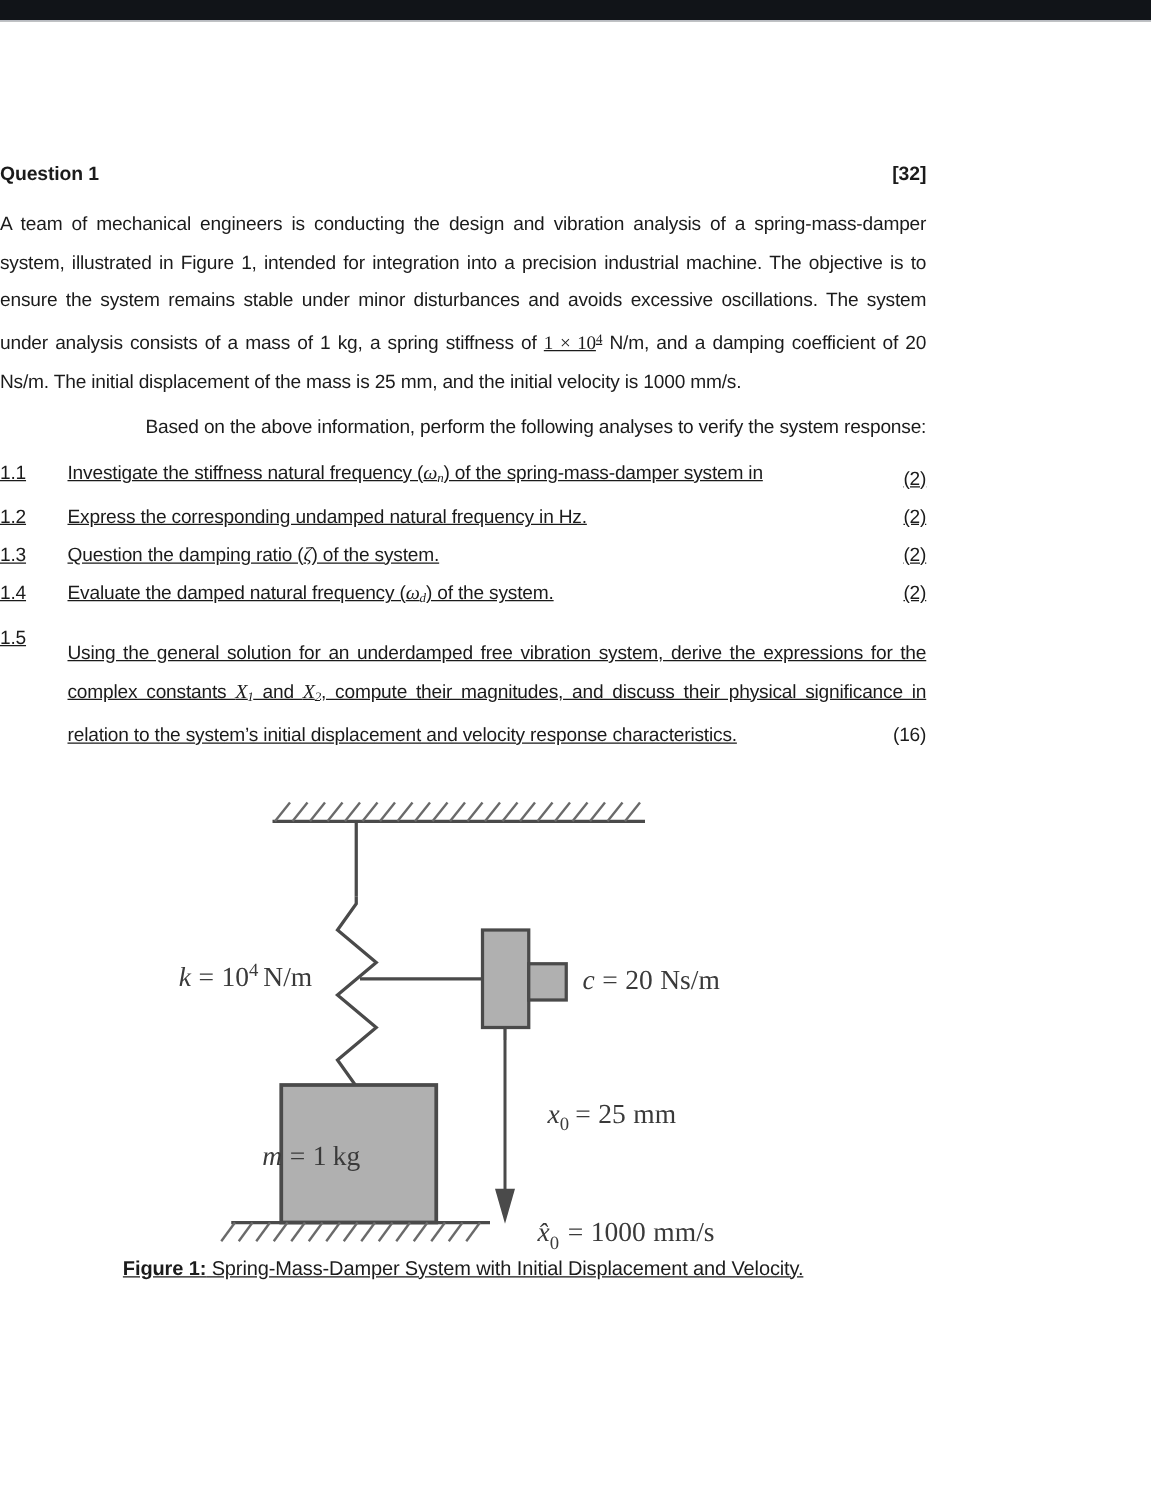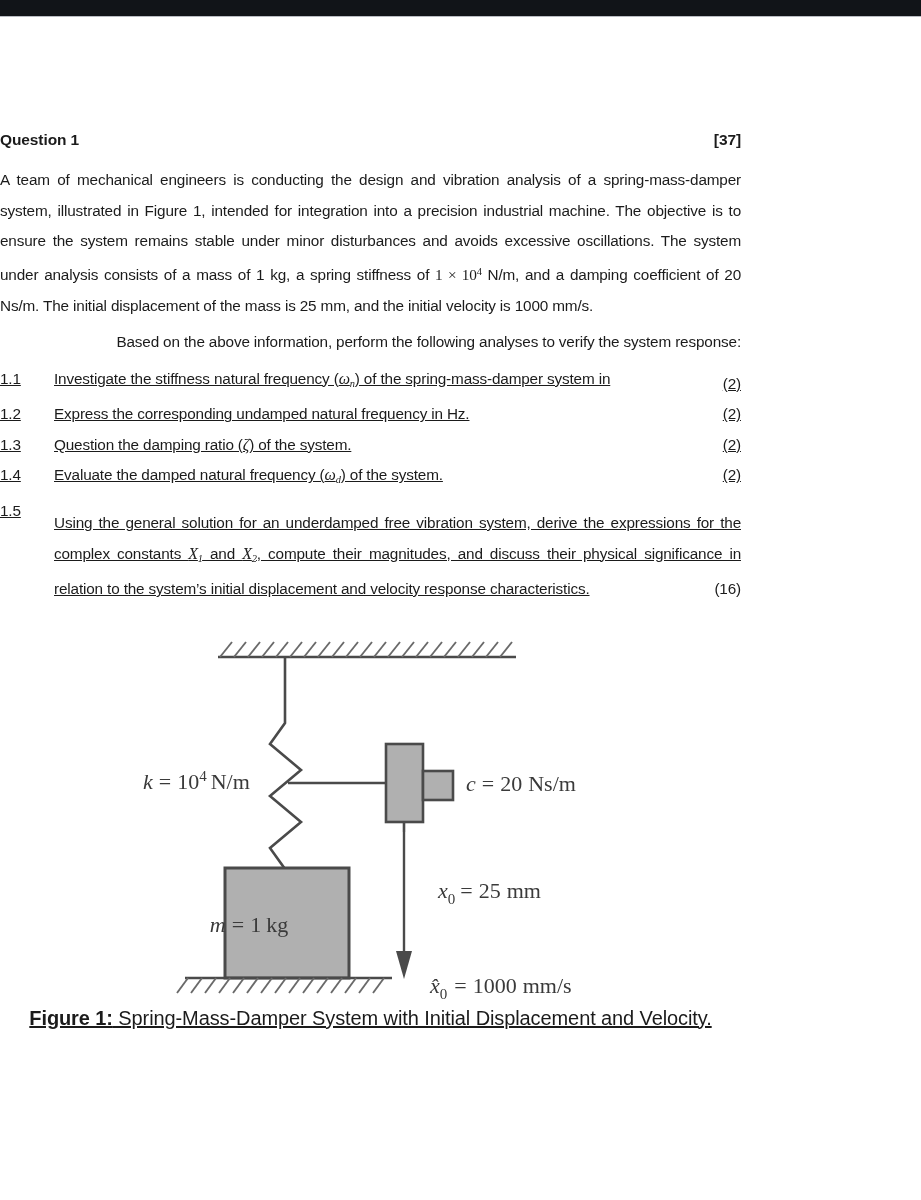--- a/index.html
+++ b/index.html
@@ -117,37 +117,38 @@
     font-style: italic;
     font-family: "Liberation Serif", serif;
   }
   .sup {
     font-size: 0.68em;
     vertical-align: 0.5em;
   }
   .num-serif {
     font-family: "Liberation Serif", serif;
     font-style: normal;
+    text-decoration: underline;
   }
 
   
   .figure-wrap {
     margin-top: 26px;
     display: flex;
     flex-direction: column;
     align-items: center;
     text-decoration: underline;
   }
   .figure-svg-holder {
     width: 741px;
     height: 370px;
     position: relative;
   }
   .figure-caption {
-    font-size: 20px;
+    font-size: 16px;
     letter-spacing: -0.1px;
     margin-top: 6px;
     text-align: right;
   }
   .figure-caption b { font-weight: bold; }
 
   svg text.lbl {
     font-family: "Liberation Serif", serif;
     fill: #3a3a3a;
   }
@@ -155,21 +156,21 @@
 </head>
 <body>
 
 <div class="status-bar"></div>
 
 <div class="page">
   <div class="content">
 
     <div class="heading-row">
       <span class="q-title">Question 1</span>
-      <span class="q-marks">[37]</span>
+      <span class="q-marks">[32]</span>
     </div>
 
     <p class="body-text"><span>A team of mechanical engineers is conducting the design and vibration analysis of a spring-mass-damper system, illustrated in Figure 1, intended for integration into a precision industrial machine. The objective is to ensure the system remains stable under minor disturbances and avoids excessive oscillations. The system under analysis consists of a mass of 1 kg, a spring stiffness of </span><span class="num-serif">1 × 10</span><span class="sup num-serif">4</span><span> N/m, and a damping coefficient of 20 Ns/m. The initial displacement of the mass is 25 mm, and the initial velocity is 1000 mm/s.</span></p>
 
     <p class="body-text no-justify">Based on the above information, perform the following analyses to verify the system response:</p>
 
     <ul class="qlist">
 
       <li class="qitem">
         <span class="qnum">1.1</span>

